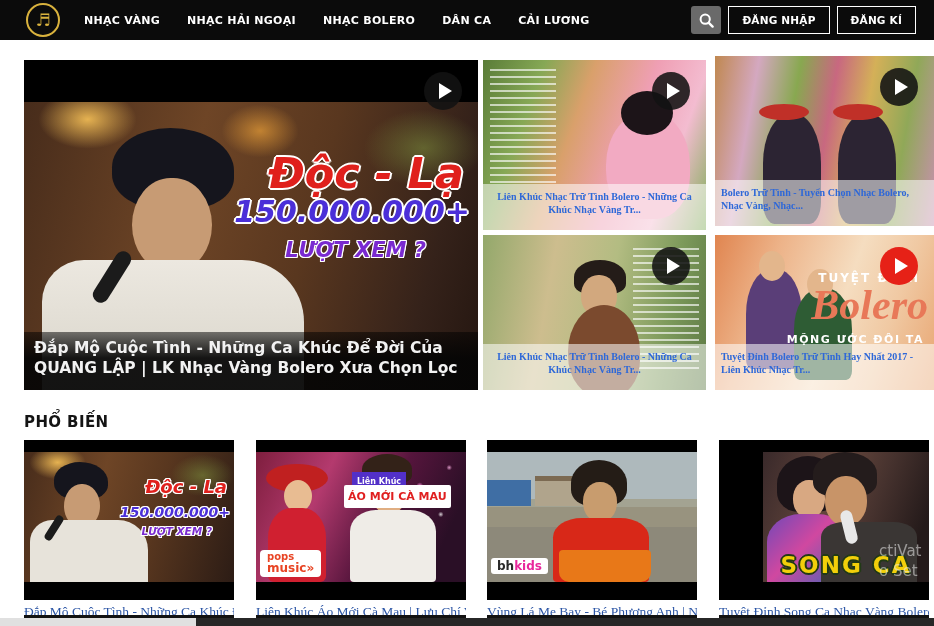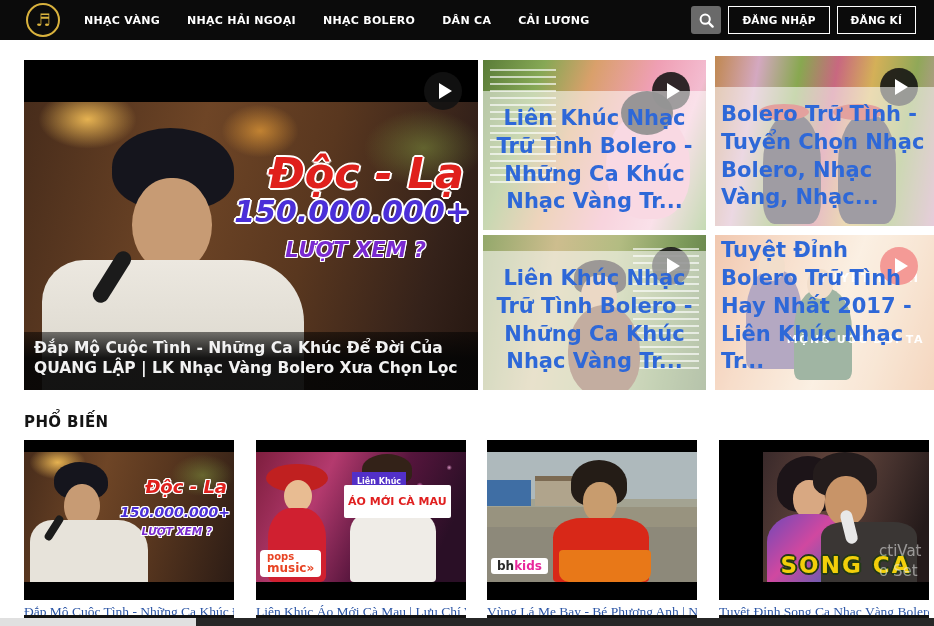--- a/index.html
+++ b/index.html
@@ -103,21 +103,21 @@
   .g4 .man  { left:14%; top:22%; width:56px; height:100px; background:#5a3e78; border-radius:45% 45% 10% 10%; }
   .g4 .woman{ left:36%; top:34%; width:58px; height:92px; background:#2e5c34; border-radius:45% 45% 10% 10%; }
   .g4 .face { border-radius:50%; background:#e3b68c; width:26px; height:30px; }
   .g4 .face.a { left:20%; top:10%; } .g4 .face.b { left:42%; top:22%; }
   .br-t1 { position:absolute; right:14px; top:36px; color:#fff; font-size:12px; font-weight:bold; letter-spacing:2px; }
   .br-t2 { position:absolute; right:6px; top:46px; color:#e87858; font-family:"Liberation Serif",serif; font-style:italic; font-weight:bold; font-size:42px; }
   .br-t3 { position:absolute; right:10px; top:98px; color:#fff; font-size:11px; font-weight:bold; letter-spacing:1.5px; }
   .g-cap {
     position:absolute; left:0; right:0; bottom:0; min-height:46px;
     background:rgba(255,255,255,.55); color:#2e68d8; font-weight:bold;
-    font-size:21px; line-height:1.32; padding:14px 6px;
+    font-size:10px; line-height:1.32; padding:6px 6px;font-family:Liberation Serif, serif;
   }
   .g-cap.center { text-align:center; }
   .grid-item .play { top:12px; right:16px; }
   .hero-main .play { top:12px; right:16px; }
 
   
   .section-head { position:absolute; left:24px; top:413px; font-size:15px; font-weight:600; color:#141414; letter-spacing:.4px; }
   .card { position:absolute; top:440px; width:210px; cursor:pointer; }
   .c1 { left:24px; } .c2 { left:256px; } .c3 { left:487px; } .c4 { left:719px; }
   .card-img { position:relative; height:160px; background:#000; overflow:hidden; }
@@ -146,21 +146,21 @@
       radial-gradient(5px 5px at 70% 66%, rgba(255,120,200,.8), transparent 70%),
       radial-gradient(4px 4px at 92% 12%, rgba(255,180,230,.8), transparent 70%),
       linear-gradient(115deg,#7e1e3e,#b43a6e 30%,#55153c 58%,#2a0f26 85%); }
   .c2 .w-hat { position:absolute; left:10px; top:12px; width:62px; height:28px; background:#c02020; border-radius:50%; }
   .c2 .w-face { position:absolute; left:28px; top:28px; width:28px; height:32px; background:#e8bc92; border-radius:50%; }
   .c2 .w-dress { position:absolute; left:12px; top:56px; width:58px; height:74px; background:#d02030; border-radius:40% 40% 6px 6px; }
   .c2 .m-hair2 { position:absolute; right:54px; top:2px; width:50px; height:30px; background:#332218; border-radius:50% 50% 30% 30%; }
   .c2 .m-face2 { position:absolute; right:60px; top:22px; width:34px; height:40px; background:#e0ae82; border-radius:48%; }
   .c2 .m-suit { position:absolute; right:30px; top:58px; width:86px; height:72px; background:#efece7; border-radius:30% 30% 4px 4px; }
   .c2 .badge1 { position:absolute; left:96px; top:20px; background:#5230c8; color:#fff; font-size:8px; font-weight:bold; padding:5px 5px; }
-  .c2 .badge2 { position:absolute; left:88px; top:33px; background:#fff; color:#e02020; font-size:11px; font-weight:900; padding:10px 4px; border-radius:2px; white-space:nowrap; }
+  .c2 .badge2 { position:absolute; left:88px; top:33px; background:#fff; color:#e02020; font-size:11px; font-weight:900; padding:5px 4px; border-radius:2px; white-space:nowrap; }
   .c2 .pops { position:absolute; left:4px; bottom:5px; background:#fff; border-radius:4px; padding:2px 7px; color:#e84424; font-weight:900; line-height:1.05; }
   .c2 .pops .l1 { font-size:10px; } .c2 .pops .l2 { font-size:12px; }
   
   .c3 .card-scene { background:linear-gradient(#aeb9bc 0 36%, #a3a392 36% 42%, #98937f 42% 58%, #8d897a 58% 100%); }
   .c3 .bld1 { position:absolute; left:0; top:28px; width:44px; height:26px; background:#3f6ea4; }
   .c3 .bld2 { position:absolute; left:48px; top:24px; width:58px; height:30px; background:#b0a48c; border-top:5px solid #7c6a52; }
   .c3 .g-hair { position:absolute; left:84px; top:8px; width:56px; height:46px; background:#241c16; border-radius:50% 50% 35% 35%; }
   .c3 .g-face { position:absolute; left:96px; top:30px; width:34px; height:40px; background:#c89c6e; border-radius:48%; }
   .c3 .g-shirt { position:absolute; left:66px; top:66px; width:96px; height:64px; background:#d82818; border-radius:30% 30% 4px 4px; }
   .c3 .basket { position:absolute; left:72px; bottom:0; width:92px; height:32px; background:#e87818; border-radius:4px 4px 10px 10px; }
@@ -268,20 +268,21 @@
     <div class="g-cap center">Liên Khúc Nhạc Trữ Tình Bolero - Những Ca Khúc Nhạc Vàng Tr...</div>
   </div>
 
   <div class="grid-item g4">
     <div class="scene">
       <div class="fig man"></div>
       <div class="fig woman"></div>
       <div class="fig face a"></div>
       <div class="fig face b"></div>
       <div class="br-t1">TUYỆT ĐỈNH</div>
+      <div class="br-t2">Bolero</div>
       <div class="br-t3">MỘNG ƯỚC ĐÔI TA</div>
     </div>
     <div class="play red">
         <i></i>
       </div>
     <div class="g-cap">Tuyệt Đỉnh Bolero Trữ Tình Hay Nhất 2017 - Liên Khúc Nhạc Tr...</div>
   </div>
 
   <h2 class="section-head">PHỔ BIẾN</h2>
 

